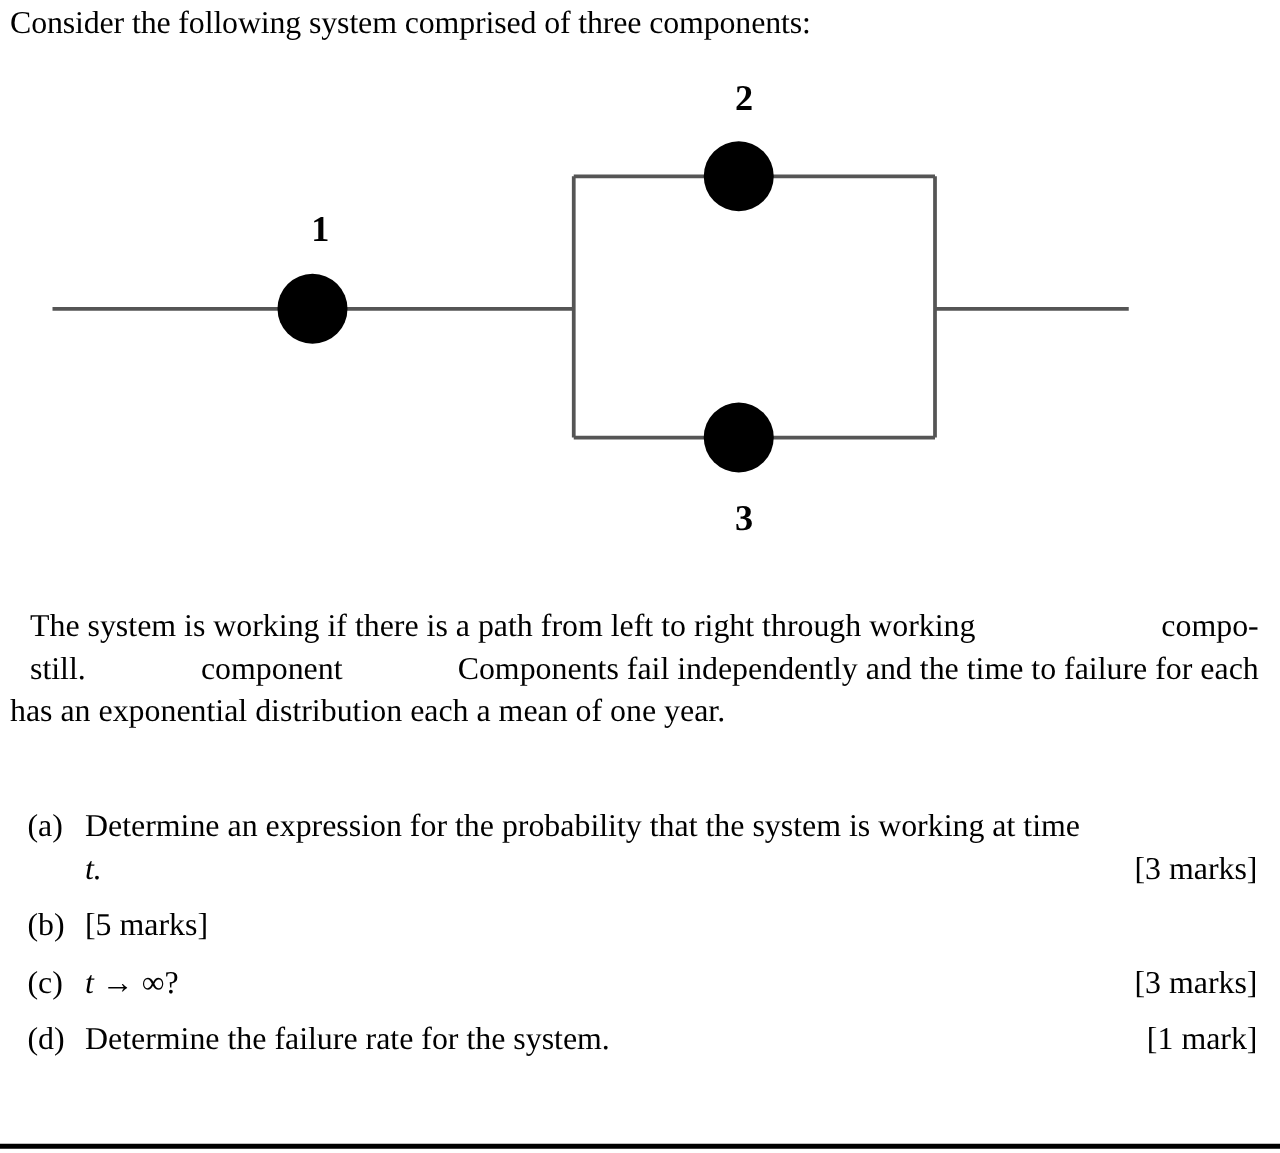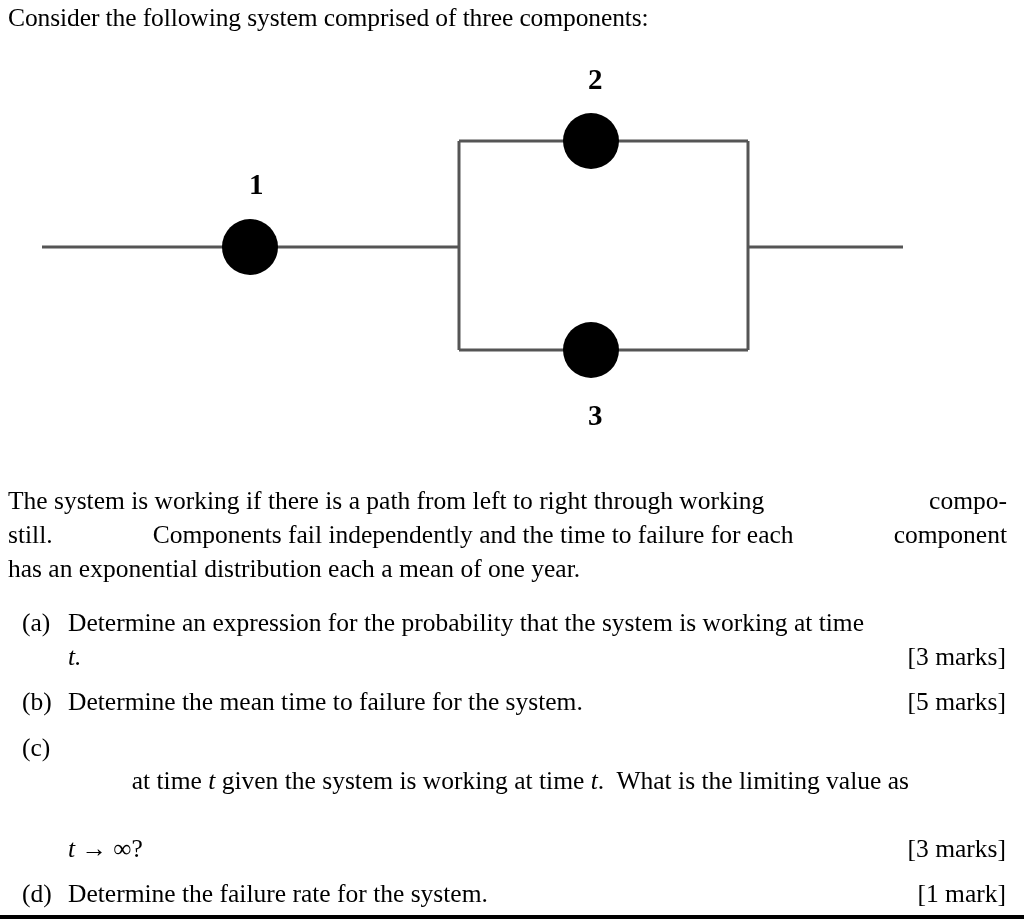--- a/index.html
+++ b/index.html
@@ -56,21 +56,21 @@
     line-height: 34px;
   }
   .para .ln {
     display: block;
     white-space: nowrap;
   }
   .para .just {
     display: flex;
     justify-content: space-between;
   }
-  .para .just > span { white-space: pre; }
+  .para .just > span { white-space: pre; margin-left: 16px; }
 
   
   .qlist {
     position: absolute;
     left: 0;
     top: 606px;
     width: 1024px;
   }
   .qitem {
     position: relative;
@@ -89,21 +89,21 @@
   .qbody {
     margin-left: 68px;
     margin-right: 18px;
   }
   .qline {
     display: flex;
     justify-content: space-between;
     align-items: baseline;
     white-space: pre;
   }
-  .qline.single { display: block; }
+  .qline.single { display: block; margin-top: 38px; }
   .qline .marks { white-space: pre; }
   .qline.spread {
     display: flex;
     justify-content: space-between;
   }
   .qline.spread > span { white-space: pre; }
 
   .mvar {
     font-family: "Liberation Serif", "DejaVu Serif", serif;
     font-style: italic;
@@ -149,22 +149,22 @@
     <div style="position:absolute;left:588px;top:349px;font-size:29px;font-weight:bold;font-family:'Liberation Serif','DejaVu Serif',serif;">3</div>
   </div>
 
   <div class="para">
     <div class="ln just">
       <span>The system is working if there is a path from left to right through working</span>
       <span>compo-</span>
     </div>
     <div class="ln just">
       <span>still.</span>
+      <span>component</span>
       <span>Components fail independently and the time to failure for each</span>
-      <span>component</span>
     </div>
     <div class="ln">has an exponential distribution each a mean of one year.</div>
   </div>
 
   <div class="qlist">
 
     <div class="qitem">
       <span class="qlabel">(a)</span>
       <div class="qbody">
         <div class="qline single">Determine an expression for the probability that the system is working at time</div>
@@ -172,32 +172,28 @@
           <span class="mvar">t.</span>
           <span class="marks">[3 marks]</span>
         </div>
       </div>
     </div>
 
     <div class="qitem">
       <span class="qlabel">(b)</span>
       <div class="qbody">
         <div class="qline spread">
-          <span>Determine the mean time to failure for the system.</span>
           <span class="marks">[5 marks]</span>
         </div>
       </div>
     </div>
 
     <div class="qitem">
       <span class="qlabel">(c)</span>
       <div class="qbody">
-        <div class="qline single">
-          <span>at time </span><span class="mvar">t</span><span> given the system is working at time </span><span class="mvar">t</span><span>.  What is the limiting value as</span>
-        </div>
         <div class="qline spread">
           <span><span class="mvar">t</span><span> → ∞?</span></span>
           <span class="marks">[3 marks]</span>
         </div>
       </div>
     </div>
 
     <div class="qitem">
       <span class="qlabel">(d)</span>
       <div class="qbody">

